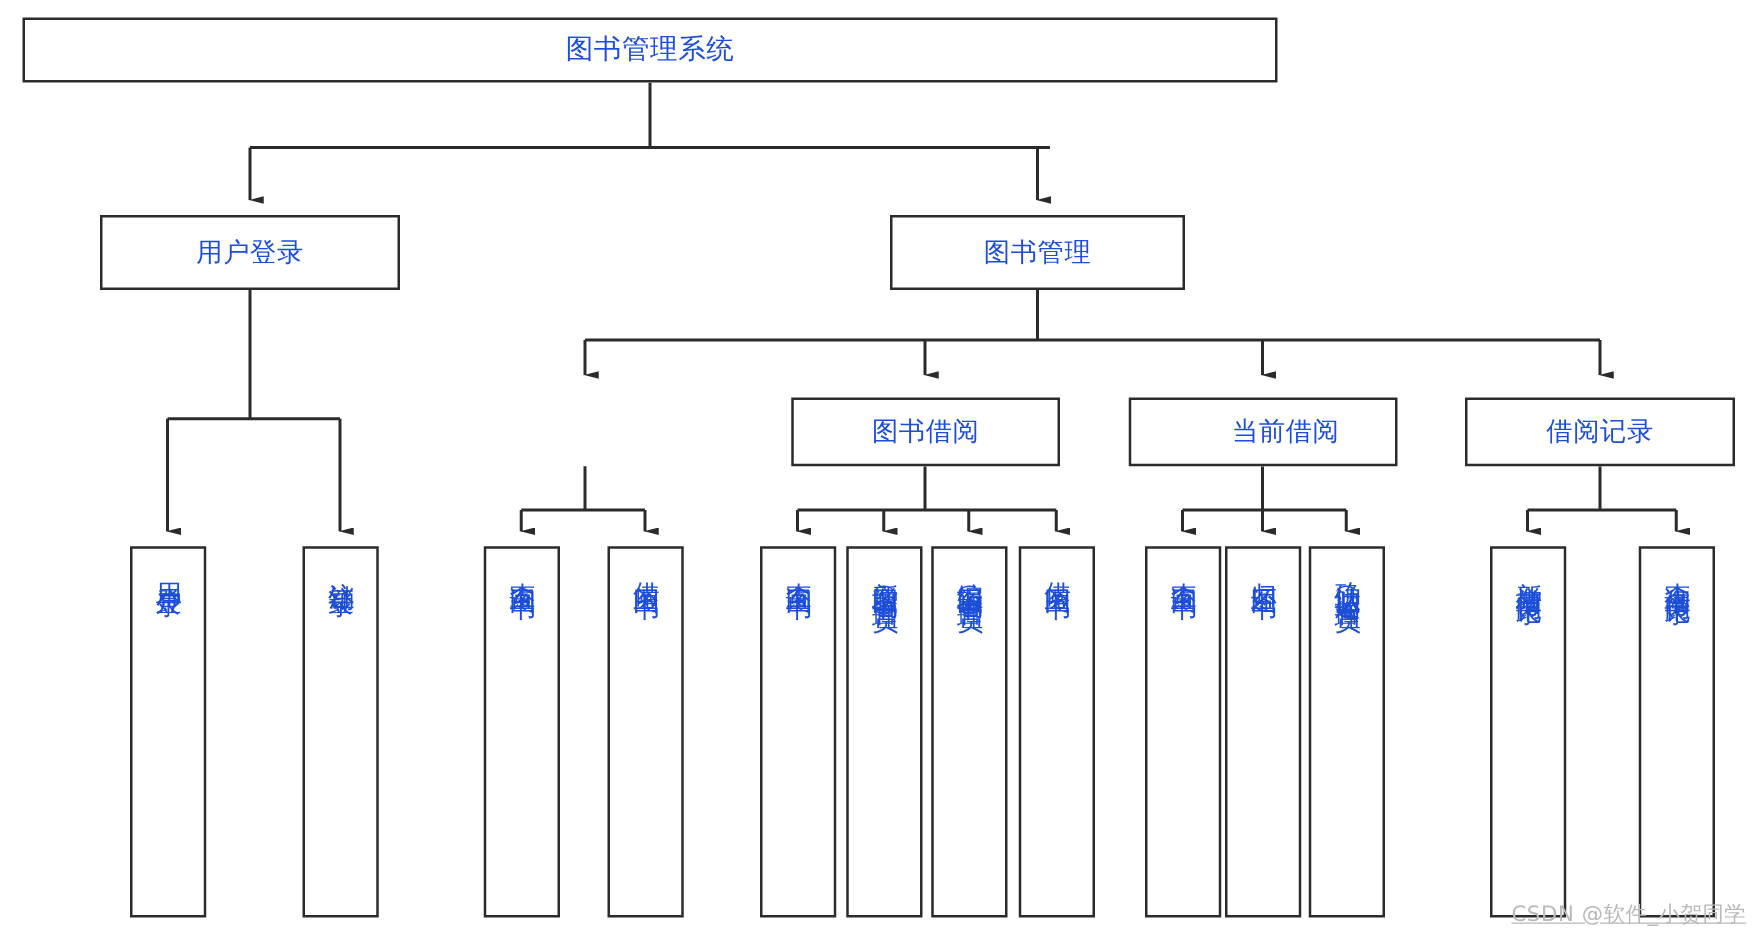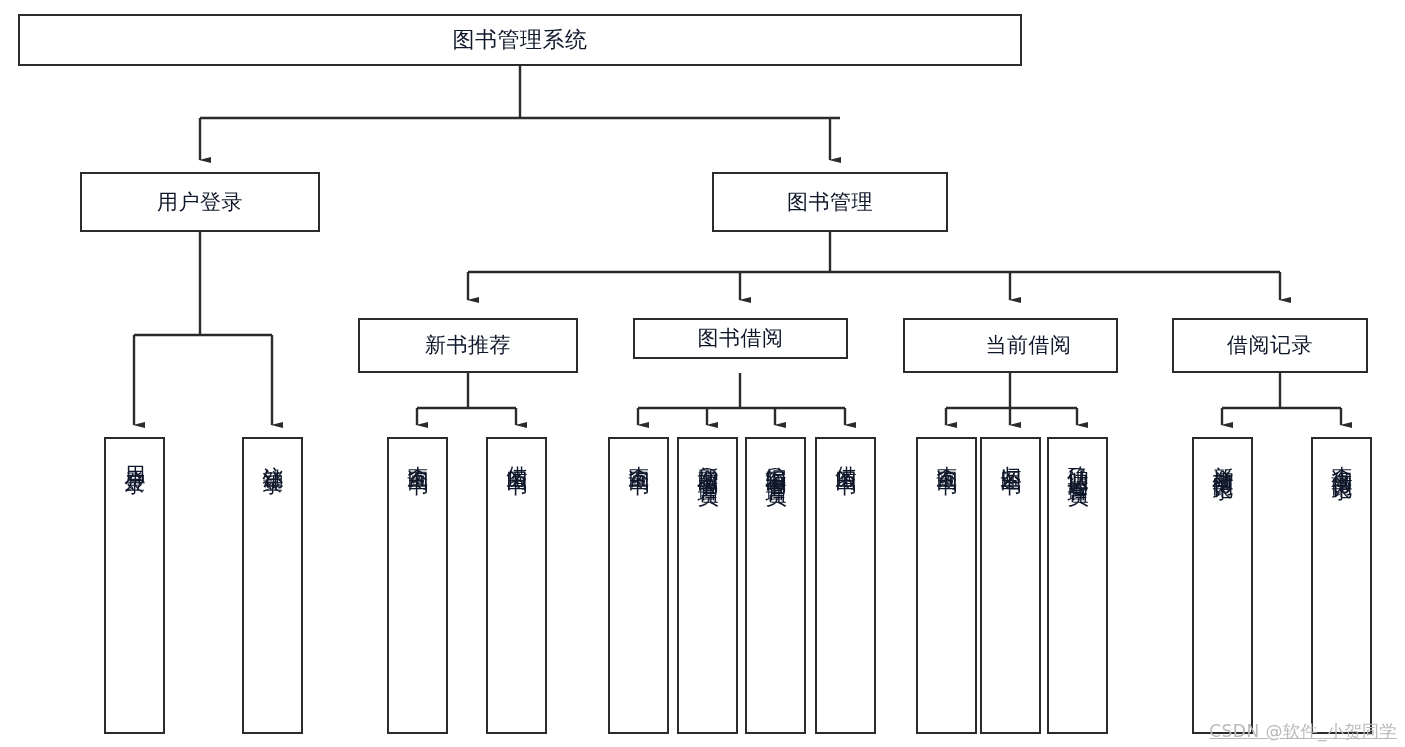--- a/index.html
+++ b/index.html
@@ -33,21 +33,21 @@
     display: flex;
     align-items: center;
     justify-content: center;
     text-align: center;
     z-index: 2;
   }
   .node .label {
     display: block;
     line-height: 1.18;
     letter-spacing: 0.5px;
-    color: #0f172a;
+    color: #1d4ed8;
   }
   .node.horiz .label {
     writing-mode: horizontal-tb;
     font-size: 21px;
   }
   .node.root .label { font-size: 22px; }
   .node.vert {
     align-items: flex-start;
     padding-top: 10px;
   }
@@ -130,30 +130,27 @@
     <span class="label">图书管理系统</span>
   </div>
 
   <div class="node horiz" style="left:80px; top:172px; width:240px; height:60px;">
     <span class="label">用户登录</span>
   </div>
   <div class="node horiz" style="left:712px; top:172px; width:236px; height:60px;">
     <span class="label">图书管理</span>
   </div>
 
-  <div class="node horiz" style="left:358px; top:318px; width:220px; height:55px;">
-    <span class="label">新书推荐</span>
-  </div>
-  <div class="node horiz" style="left:633px; top:318px; width:215px; height:41px;">
+  <div class="node horiz" style="left:633px; top:318px; width:215px; height:55px;">
     <span class="label">图书借阅</span>
   </div>
   <div class="node horiz" style="left:903px; top:318px; width:215px; height:55px;padding-left:36px;">
     <span class="label">当前借阅</span>
   </div>
-  <div class="node horiz" style="left:1172px; top:318px; width:196px; height:55px;text-align:center;">
+  <div class="node horiz" style="left:1172px; top:318px; width:216px; height:55px;text-align:center;">
     <span class="label">借阅记录</span>
   </div>
 
   <div class="node vert" style="left:104px; top:437px; width:61px; height:297px;">
     <span class="label">用户登录</span>
   </div>
   <div class="node vert" style="left:242px; top:437px; width:61px; height:297px;">
     <span class="label">注销登录</span>
   </div>
 

